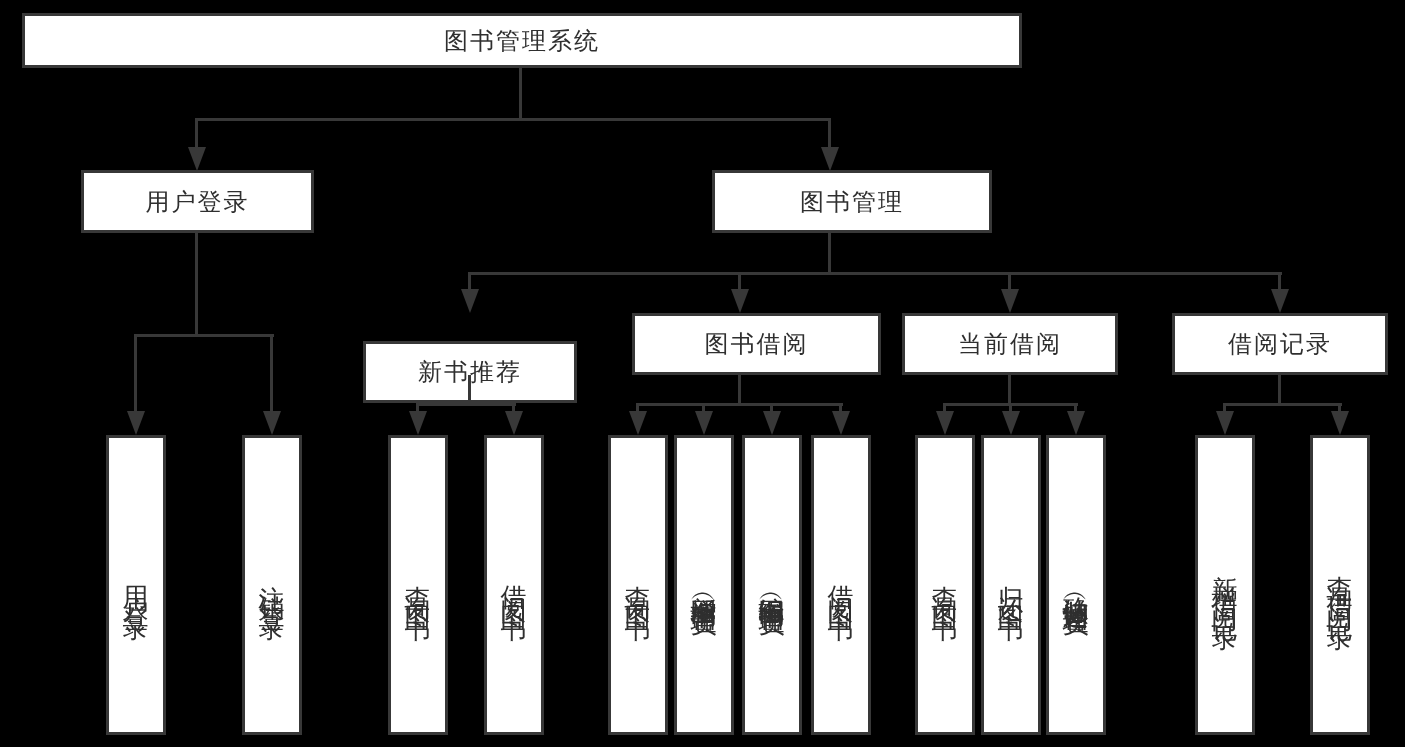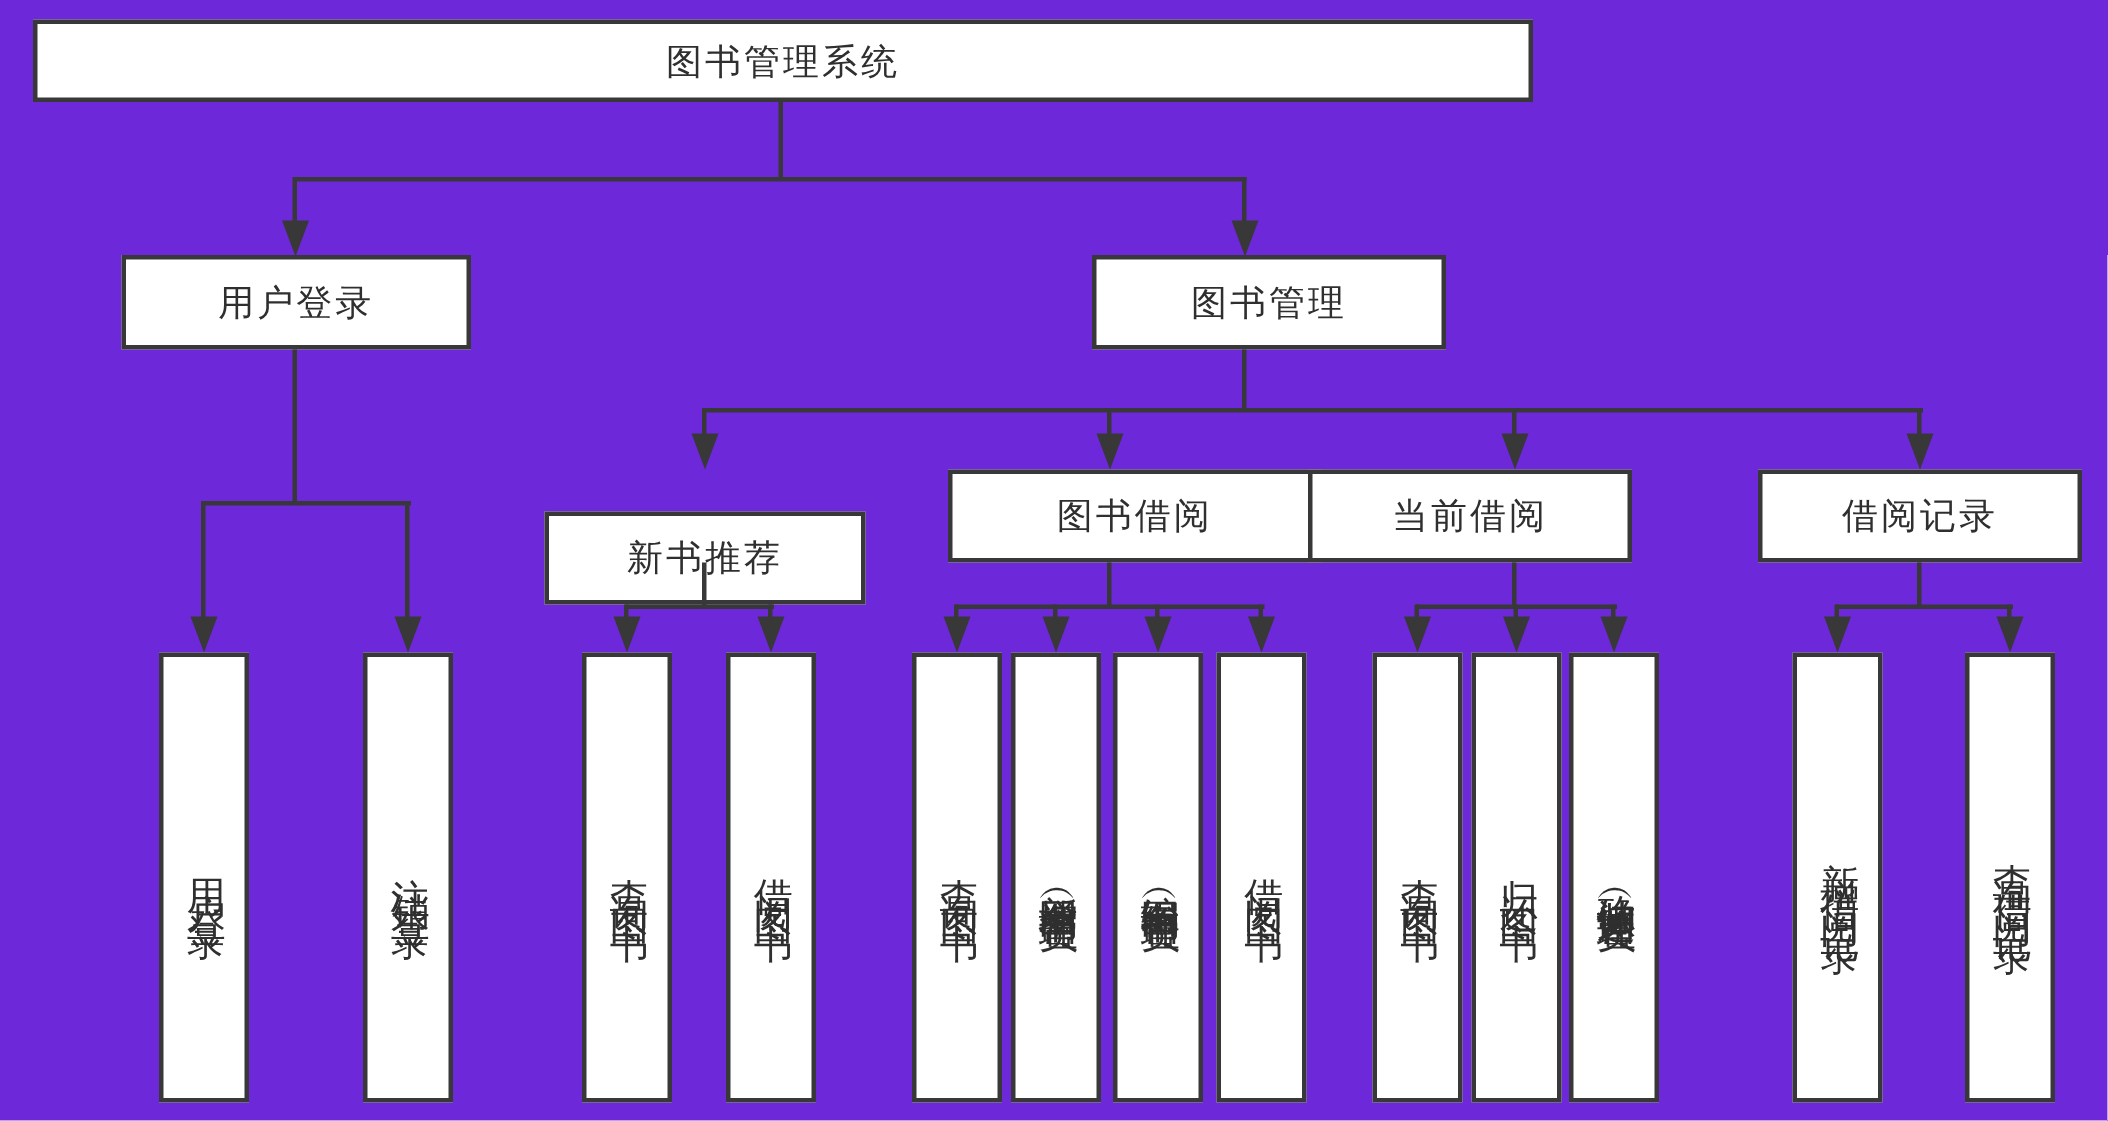--- a/index.html
+++ b/index.html
@@ -5,22 +5,22 @@
   :root{
     --line:#383838;
     --text:#2f2f2f;
     --wm:#b3acac;
   }
   html,body{margin:0;padding:0;background:#fff;}
   .stage{
     position:relative;
     width:1405px;
     height:747px;
-    background:#6d28d9;
-    font-family:Liberation Mono, monospace;
+    background:#000000;
+    font-family:Liberation Sans, sans-serif;
     color:var(--text);
     overflow:hidden;
   }
   .node{
     position:absolute;
     box-sizing:border-box;
     border:3px solid var(--line);
     background:#fff;
     display:flex;
     align-items:center;
@@ -68,31 +68,31 @@
 
 <div class="stage">
 
   <div class="node" style="left:22px;top:13px;width:1000px;height:55px;">
     <span>图书管理系统</span>
   </div>
 
   <div class="node" style="left:81px;top:170px;width:233px;height:63px;">
     <span>用户登录</span>
   </div>
-  <div class="node" style="left:712px;top:170px;width:236px;height:63px;margin-left:16px;">
+  <div class="node" style="left:712px;top:170px;width:280px;height:63px;">
     <span>图书管理</span>
   </div>
 
   <div class="node" style="left:363px;top:313px;width:214px;height:62px;margin-top:28px;">
     <span>新书推荐</span>
   </div>
   <div class="node" style="left:632px;top:313px;width:249px;height:62px;">
     <span>图书借阅</span>
   </div>
-  <div class="node" style="left:872px;top:313px;width:216px;height:62px;">
+  <div class="node" style="left:902px;top:313px;width:216px;height:62px;">
     <span>当前借阅</span>
   </div>
   <div class="node" style="left:1172px;top:313px;width:216px;height:62px;">
     <span>借阅记录</span>
   </div>
 
   <div class="node leaf" style="left:106px;top:435px;width:60px;height:300px;">
     <span class="vtext">用户登录</span>
   </div>
   <div class="node leaf" style="left:242px;top:435px;width:60px;height:300px;">

